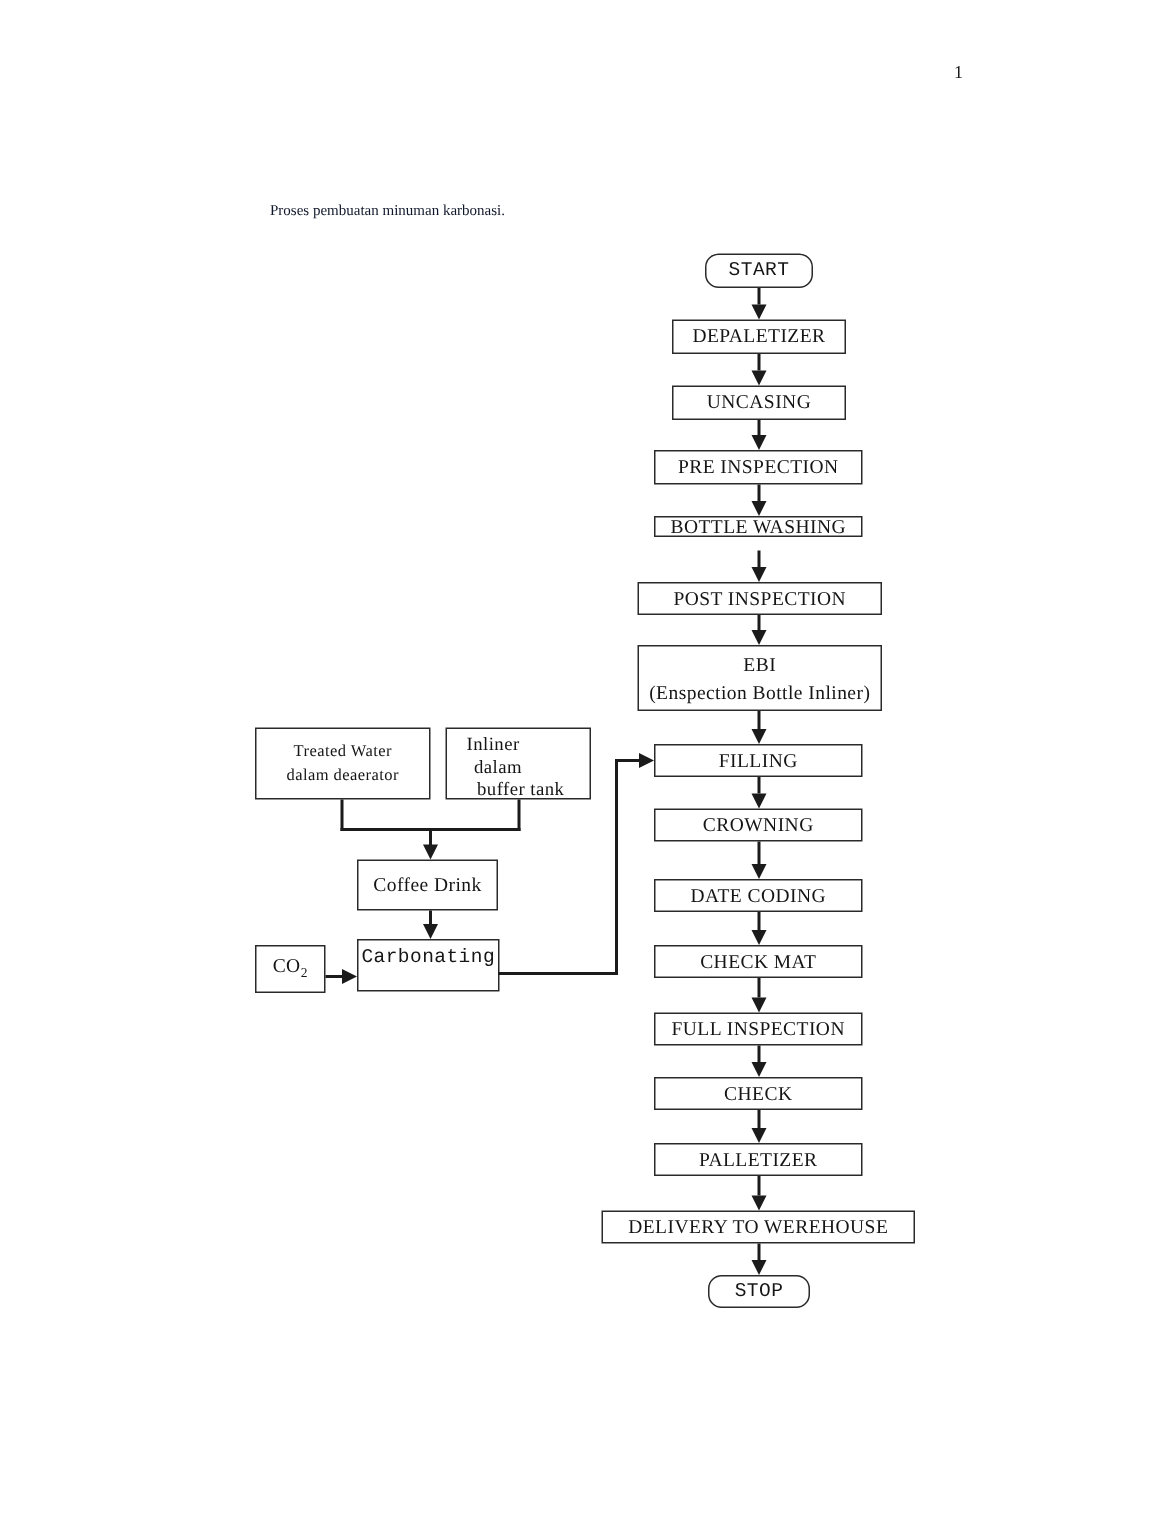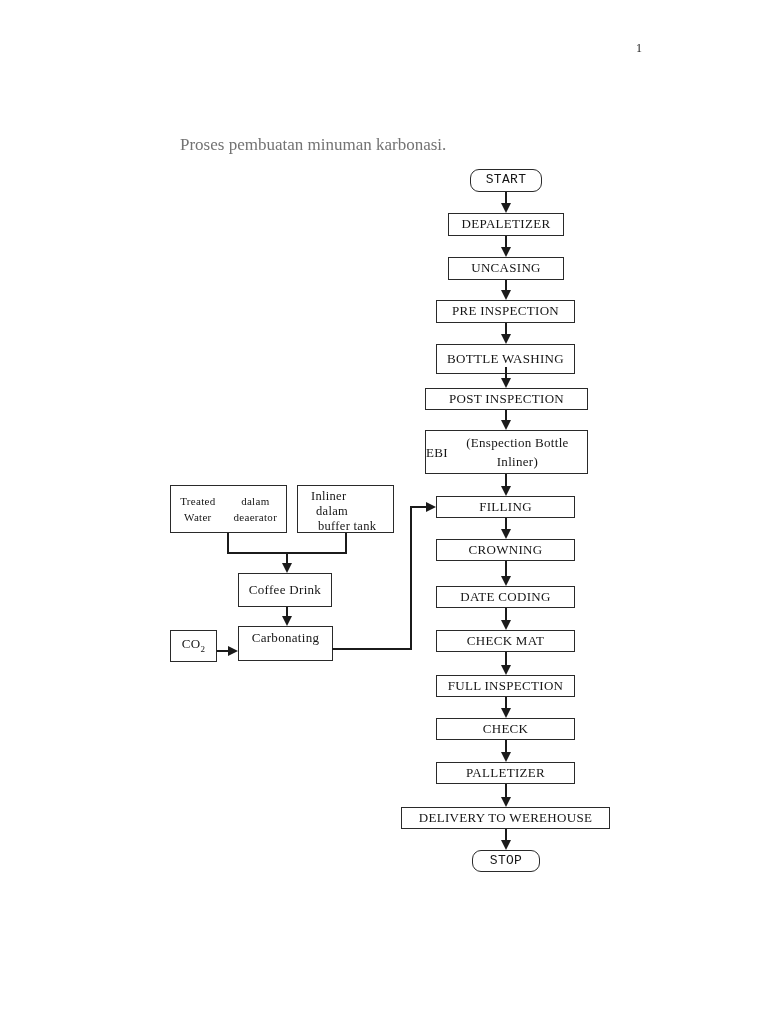--- a/index.html
+++ b/index.html
@@ -20,59 +20,60 @@
     position: absolute;
     left: 636px;
     top: 41px;
     font-size: 12px;
     color: #1b1b1b;
   }
   .doc-title {
     position: absolute;
     left: 180px;
     top: 135px;
-    font-size: 17px;
-    color: #737373;
+    font-size: 10px;
+    color: #0f172a;
   }
   
   .node {
     position: absolute;
     box-sizing: border-box;
     border: 1.6px solid #2a2a2a;
     background: #ffffff;
     display: flex;
     align-items: center;
     justify-content: center;
     font-size: 13px;
     letter-spacing: 0.3px;
     color: #151515;
     line-height: 1.1;
     white-space: nowrap;
   }
   .node.rounded { border-radius: 9px; font-family: Liberation Mono, monospace; }
   .node.multi {
-    flex-direction: row;
+    flex-direction: column;
     justify-content: center;
     white-space: normal;
     text-align: center;
     line-height: 19px;
   }
   .node.lines-left {
     flex-direction: column;
     align-items: flex-start;
     justify-content: flex-start;
     padding: 3px 0 0 13px;
     line-height: 15px;
     white-space: normal;
   }
   .node.lines-left .l2 { margin-left: 5px; }
   .node.lines-left .l3 { margin-left: 7px; font-family: Liberation Serif, serif; }
   .node.top-align {
     align-items: flex-start;
     padding-top: 4px;
+    font-family: Liberation Mono, monospace;
   }
   .node sub { font-size: 9px; }
   
   .vline {
     position: absolute;
     width: 2px;
     background: #1b1b1b;
   }
   .hline {
     position: absolute;
@@ -111,21 +112,21 @@
   </div>
 
   <div class="node" style="left:448px;top:257px;width:116px;height:23px">
     <span>UNCASING</span>
   </div>
 
   <div class="node" style="left:436px;top:300px;width:139px;height:23px">
     <span>PRE INSPECTION</span>
   </div>
 
-  <div class="node" style="left:436px;top:344px;width:139px;height:30px">
+  <div class="node" style="left:436px;top:344px;width:139px;height:14px">
     <span>BOTTLE WASHING</span>
   </div>
 
   <div class="node" style="left:425px;top:388px;width:163px;height:22px">
     <span>POST INSPECTION</span>
   </div>
 
   <div class="node multi" style="left:425px;top:430px;width:163px;height:44px">
     <span>EBI</span>
     <span>(Enspection Bottle Inliner)</span>

